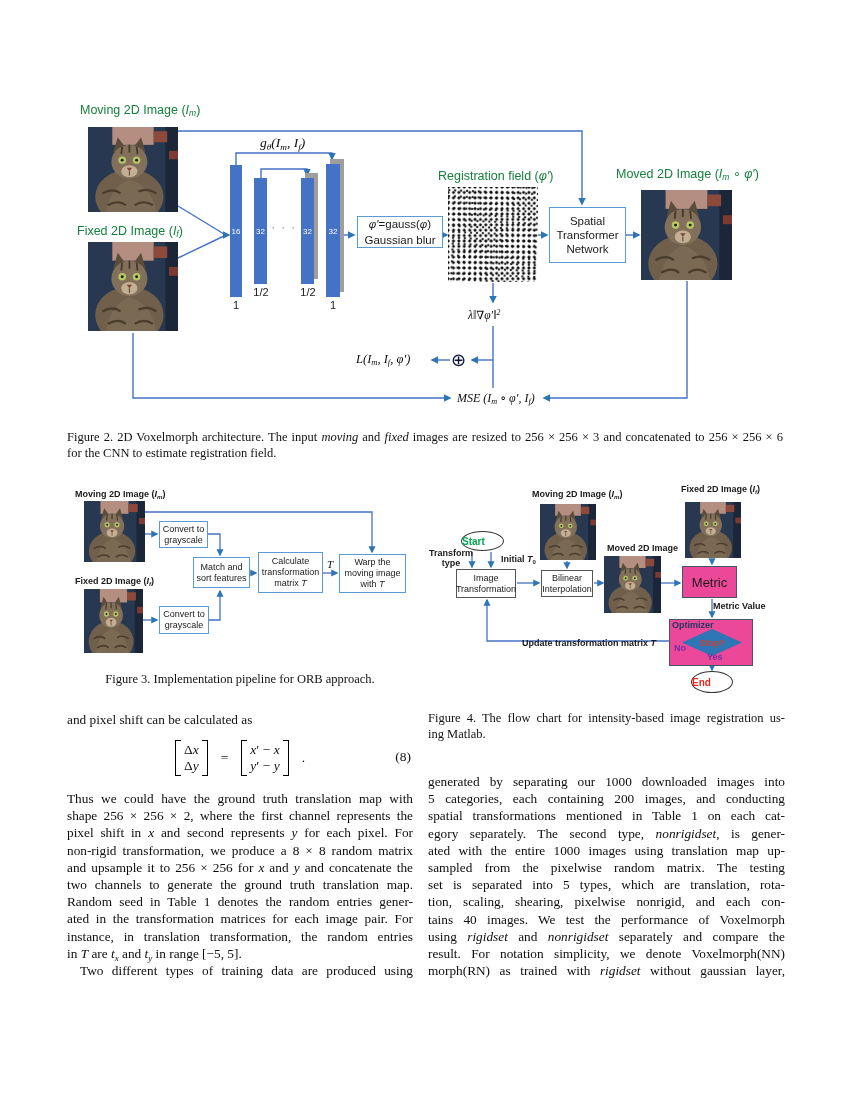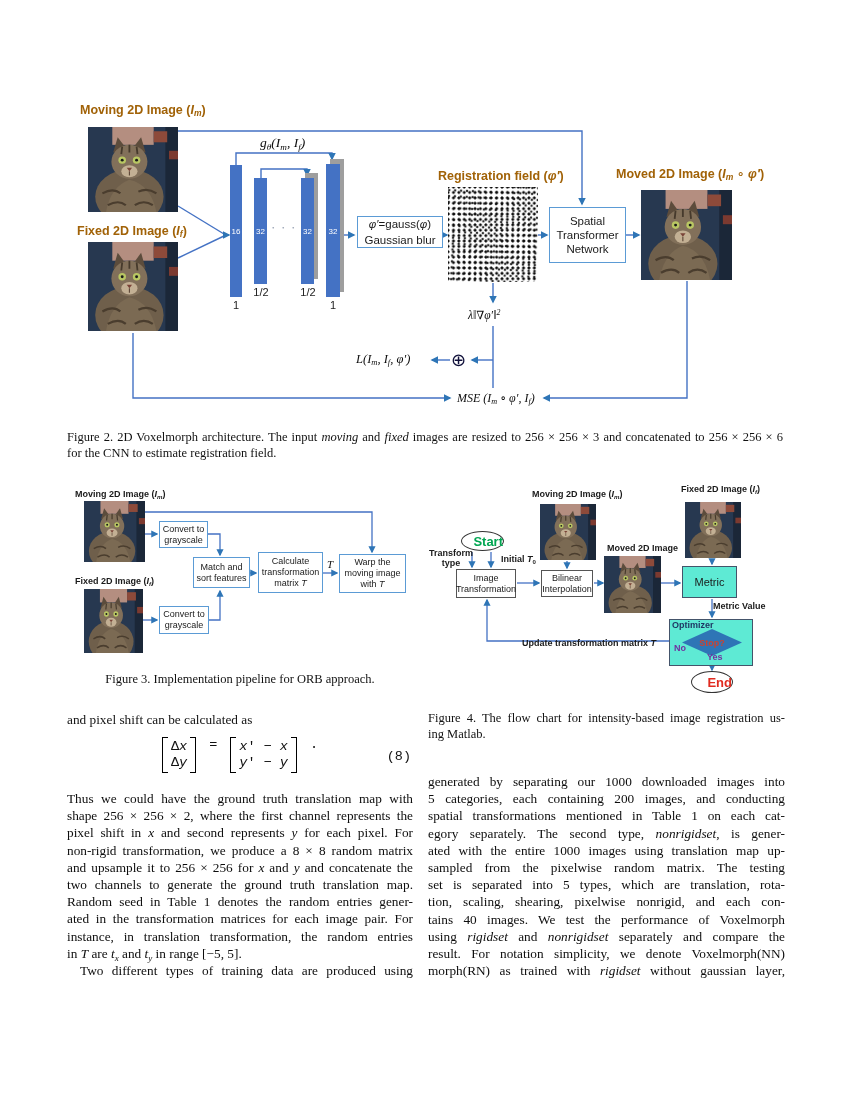--- a/index.html
+++ b/index.html
@@ -5,21 +5,21 @@
   html,body{margin:0;padding:0;background:#fff;}
   #page{position:relative;width:850px;height:1100px;background:#ffffff;overflow:hidden;
         font-family:"Liberation Serif","DejaVu Serif",serif;color:#111;}
   .abs{position:absolute;}
   .it{font-style:italic;}
   sub{font-size:0.68em;vertical-align:-0.28em;line-height:0;}
   sup{font-size:0.68em;vertical-align:0.45em;line-height:0;}
 
   
   .slab{position:absolute;font-family:"Liberation Sans","DejaVu Sans",sans-serif;
-        font-weight:700;font-size:12.5px;color:#a16207;white-space:nowrap;}
+        font-weight:400;font-size:12.5px;color:#15803d;white-space:nowrap;}
   .slab-sm{position:absolute;font-family:"Liberation Sans","DejaVu Sans",sans-serif;
         font-weight:600;font-size:9px;color:#1a1a1a;white-space:nowrap;}
   .mathlab{position:absolute;font-style:italic;font-size:12.5px;white-space:nowrap;color:#0d0d0d;}
 
   
   .bar{position:absolute;background:#4472C4;}
   .barshadow{position:absolute;background:#9e9e9e;}
   .barnum{position:absolute;color:#fff;font-family:"Liberation Sans","DejaVu Sans",sans-serif;
           font-size:8px;text-align:center;}
   .undernum{position:absolute;font-family:"Liberation Sans","DejaVu Sans",sans-serif;
@@ -27,27 +27,27 @@
 
   
   .bluebox{position:absolute;background:#fff;border:1.5px solid #5B9BD5;
            font-family:"Liberation Sans","DejaVu Sans",sans-serif;color:#1a1a1a;
            display:flex;flex-direction:column;align-items:center;justify-content:center;
            text-align:center;box-sizing:border-box;}
   .graybox{position:absolute;background:#fff;border:1px solid #555;
            font-family:"Liberation Sans","DejaVu Sans",sans-serif;color:#1a1a1a;
            display:flex;flex-direction:column;align-items:center;justify-content:center;
            text-align:center;box-sizing:border-box;font-size:9px;line-height:11px;}
-  .fillbox{position:absolute;background:#5eead4;border:1px solid #44546A;
+  .fillbox{position:absolute;background:#ec4899;border:1px solid #44546A;
            font-family:"Liberation Sans","DejaVu Sans",sans-serif;color:#1a1a1a;
            display:flex;align-items:center;justify-content:center;text-align:center;
-           box-sizing:border-box;font-size:11px;}
+           box-sizing:border-box;font-size:13px;}
   .oval{position:absolute;border:1px solid #333;border-radius:50%;background:#fff;
-        display:flex;align-items:center;justify-content:flex-end;
-        font-family:"Liberation Sans","DejaVu Sans",sans-serif;font-weight:bold;font-size:13px;
+        display:flex;align-items:center;justify-content:flex-start;
+        font-family:"Liberation Sans","DejaVu Sans",sans-serif;font-weight:bold;font-size:10px;
         box-sizing:border-box;}
   .diamond{position:absolute;background:#2E75B6;
         clip-path:polygon(50% 0,100% 50%,50% 100%,0 50%);
         display:flex;align-items:center;justify-content:center;
         font-family:"Liberation Sans","DejaVu Sans",sans-serif;font-weight:bold;font-size:9px;
         color:#C94332;}
 
   
   .cat{position:absolute;}
   .regfield{position:absolute;left:448px;top:187px;width:90px;height:95px;overflow:hidden;background:#fff;}
@@ -61,21 +61,21 @@
   
   .cap{position:absolute;font-size:12.5px;line-height:16px;color:#111;}
   .jl{text-align:justify;text-align-last:justify;}
   .bodycol{position:absolute;font-size:13.3px;line-height:17.2px;color:#0d0d0d;}
   .bodycol > div{text-align:justify;text-align-last:justify;}
   .bodycol > div.pend{text-align-last:left;}
   .bodycol > div.ind{text-indent:13px;}
 
   
   .eqrow{position:absolute;left:67px;top:737px;width:346px;height:42px;
-         display:flex;align-items:flex-start;justify-content:center;gap:13px;font-size:13.5px;font-family:Liberation Mono, monospace;}
+         display:flex;align-items:center;justify-content:center;gap:13px;font-size:13.5px;}
   .mat{display:inline-flex;align-items:stretch;height:36px;}
   .brl{width:5px;border:1.4px solid #000;border-right:none;}
   .brr{width:5px;border:1.4px solid #000;border-left:none;}
   .mcol{display:inline-flex;flex-direction:column;justify-content:center;align-items:center;
         padding:0 3px;line-height:16.5px;}
   .eqnum{position:absolute;right:2px;top:12px;font-size:13.5px;}
 
   svg.conn{position:absolute;pointer-events:none;}
 </style>
 </head>

